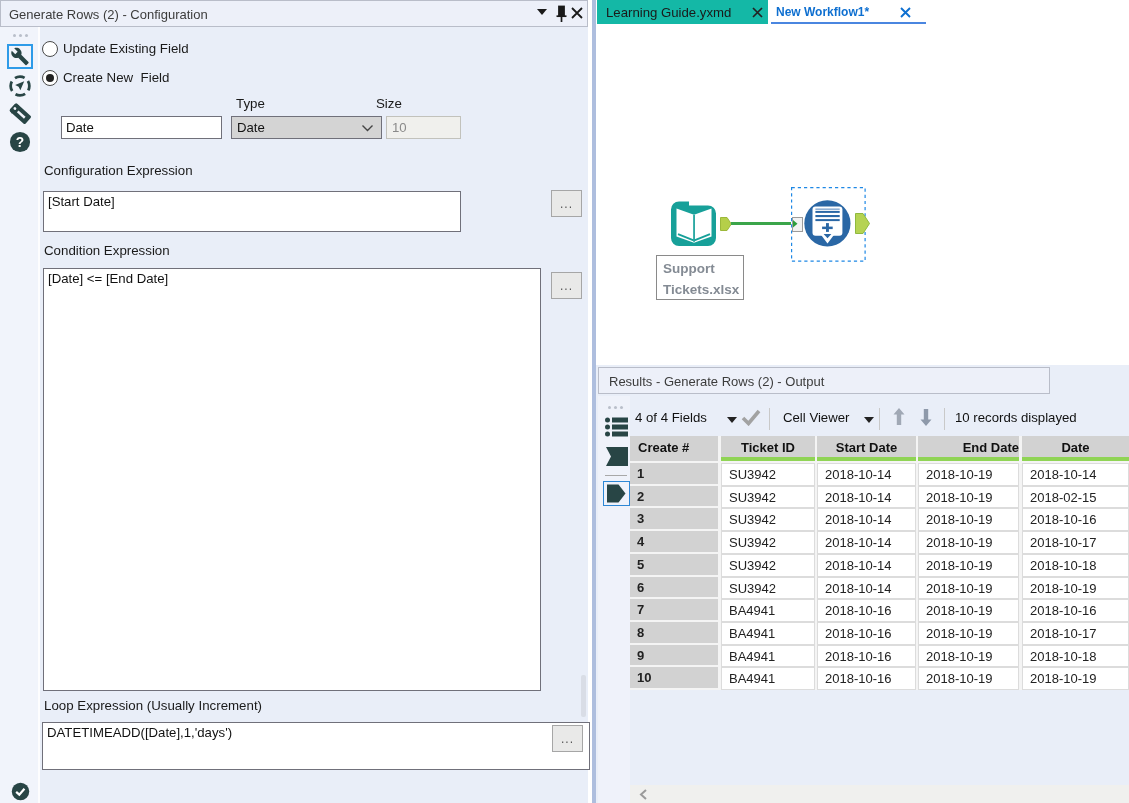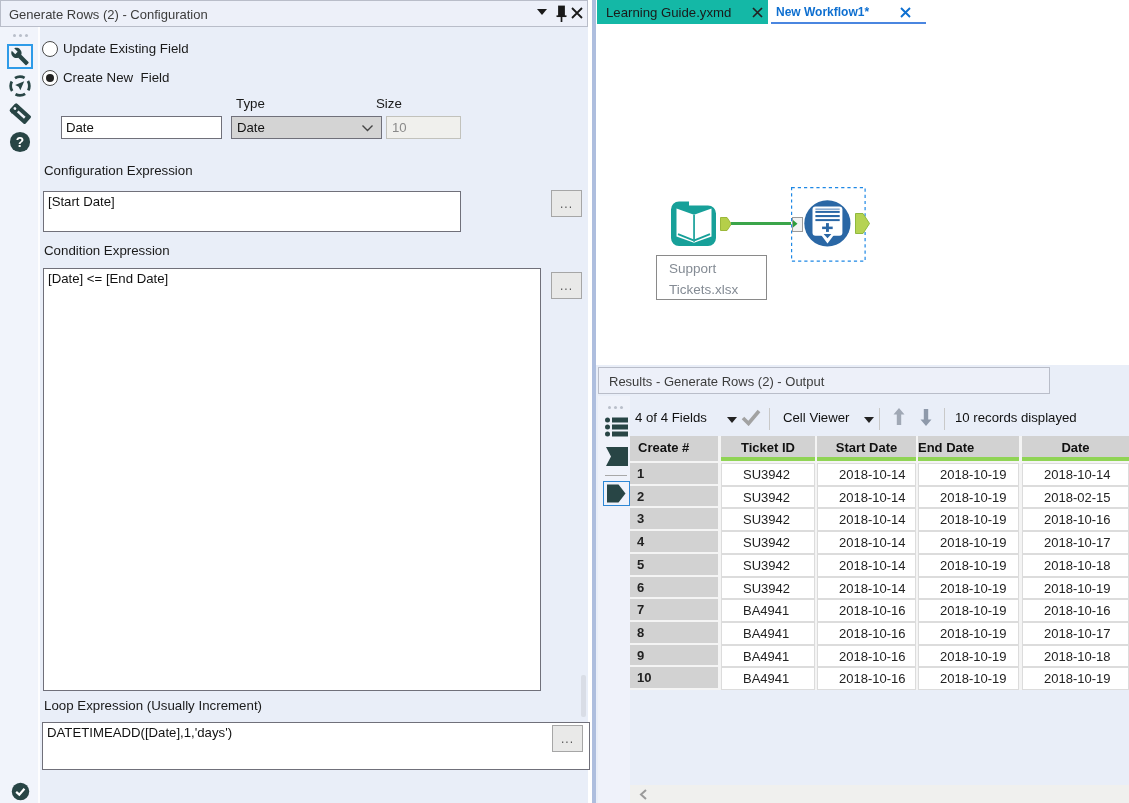--- a/index.html
+++ b/index.html
@@ -17,21 +17,21 @@
 
 #canvas{position:absolute;left:593px;top:0;width:536px;height:365px}
 #tab1{position:absolute;left:4px;top:0;width:171px;height:24px;background:#14b8a6;font-size:13.2px;color:#1a1a1a}
 #tab2{position:absolute;left:178px;top:0;width:155px;height:24px;background:#fff;font-size:12px;color:#0e6fd0;font-weight:bold;border-bottom:2px solid #4a86e0;box-sizing:border-box}
 
 #res{position:absolute;left:593px;top:365px;width:536px;height:438px}
 #res-title{position:absolute;left:5px;top:2px;width:452px;height:27px;background:#edf0f9;border:1px solid #b9bdc9;box-sizing:border-box}
 #res-title span{position:absolute;left:10px;top:6px;font-size:13px;color:#3c3c3c}
 .hcell{position:absolute;background:#d2d2d2;font-size:13px;font-weight:bold;color:#111;box-sizing:border-box}
 .rcell{position:absolute;background:#d2d2d2;font-size:13px;font-weight:bold;color:#222;box-sizing:border-box;padding:3px 0 0 7px}
-.dcell{position:absolute;background:#fff;font-size:13px;color:#222;box-sizing:border-box;padding:3px 0 0 21px;border:1px solid #dcdcdc}
+.dcell{position:absolute;background:#fff;font-size:13px;color:#222;box-sizing:border-box;padding:3px 0 0 7px;border:1px solid #dcdcdc}
 .gline{position:absolute;height:4px;background:#90d455}
 .sep{position:absolute;width:1px;height:22px;background:#c9c9c9}
 </style>
 </head>
 <body>
 
 <div id="cfg">
   <div id="cfg-title">
       <span>Generate Rows (2) - Configuration</span>
     <svg class="abs" style="left:536px;top:8px" width="10" height="7">
@@ -158,21 +158,21 @@
     <rect x="22" y="23.1" width="2.9" height="8.8" fill="#2a67a5"></rect>
     <rect x="18.1" y="26.6" width="10.6" height="2.5" fill="#2a67a5"></rect>
     <polygon points="16.4,34 30.6,34 23.5,43.4" fill="#fff"></polygon>
     <polygon points="19.6,34 23.5,38.2 27.4,34" fill="#2a67a5"></polygon>
   </svg>
 
   <svg class="abs" style="left:262px;top:213px" width="15" height="21" viewBox="0 0 15 21">
       <polygon points="0.5,0.5 8,0.5 14.5,10.5 8,20.5 0.5,20.5" fill="#b5d352" stroke="#8fb93e" stroke-width="1"></polygon>
     </svg>
 
-  <div class="abs" style="left:63px;top:255px;width:111px;height:45px;background:#fff;border:1px solid #8a8a8a;box-sizing:border-box;font-size:13.5px;font-weight:normal;color:#848b94;line-height:21px;padding:2px 0 0 12px">Support<br>Tickets.xlsx</div>
+  <div class="abs" style="left:63px;top:255px;width:88px;height:45px;background:#fff;border:1px solid #8a8a8a;box-sizing:border-box;font-size:13.5px;font-weight:bold;color:#848b94;line-height:21px;padding:2px 0 0 6px">Support<br>Tickets.xlsx</div>
 </div>
 
 <div id="res">
   <div class="abs" style="left:3px;top:0;width:533px;height:438px;background:#e9eef8"></div>
   <div class="abs" style="left:5px;top:31px;width:32px;height:407px;background:#eff2fa"></div>
   <div id="res-title">
       <span>Results - Generate Rows (2) - Output</span>
     </div>
 
   <div class="hdots" style="left:15px;top:41px"></div>
@@ -217,21 +217,21 @@
   <div class="sep" style="left:351px;top:43px"></div>
   <div class="abs" style="left:362px;top:45px;font-size:13.2px;color:#111">10 records displayed</div>
 
   <div id="tbl">
       <div class="abs" style="left:37px;top:71px;width:499px;height:254px;background:#f4f4f4"></div>
       <div class="hcell" style="left:37px;top:71px;width:88px;height:25px;padding:4px 0 0 8px">Create #</div>
       <div class="hcell" style="left:128px;top:71px;width:94px;height:21px;text-align:center;padding-top:4px">Ticket ID</div>
       <div class="gline" style="left:128px;top:92px;width:94px"></div>
       <div class="hcell" style="left:224px;top:71px;width:99px;height:21px;text-align:center;padding-top:4px">Start Date</div>
       <div class="gline" style="left:224px;top:92px;width:99px"></div>
-      <div class="hcell" style="left:325px;top:71px;width:101px;height:21px;text-align:left;padding-top:4px">End Date</div>
+      <div class="hcell" style="left:325px;top:71px;width:101px;height:21px;text-align:right;padding-top:4px">End Date</div>
       <div class="gline" style="left:325px;top:92px;width:101px"></div>
       <div class="hcell" style="left:429px;top:71px;width:107px;height:21px;text-align:center;padding-top:4px">Date</div>
       <div class="gline" style="left:429px;top:92px;width:107px"></div>
       <div class="rcell" style="left:37px;top:98px;width:88px;height:21px">1</div>
       <div class="dcell" style="left:128px;top:98px;width:94px;height:23px">SU3942</div>
       <div class="dcell" style="left:224px;top:98px;width:99px;height:23px">2018-10-14</div>
       <div class="dcell" style="left:325px;top:98px;width:101px;height:23px">2018-10-19</div>
       <div class="dcell" style="left:429px;top:98px;width:107px;height:23px">2018-10-14</div>
       <div class="rcell" style="left:37px;top:121px;width:88px;height:20px">2</div>
       <div class="dcell" style="left:128px;top:121px;width:94px;height:22px">SU3942</div>

